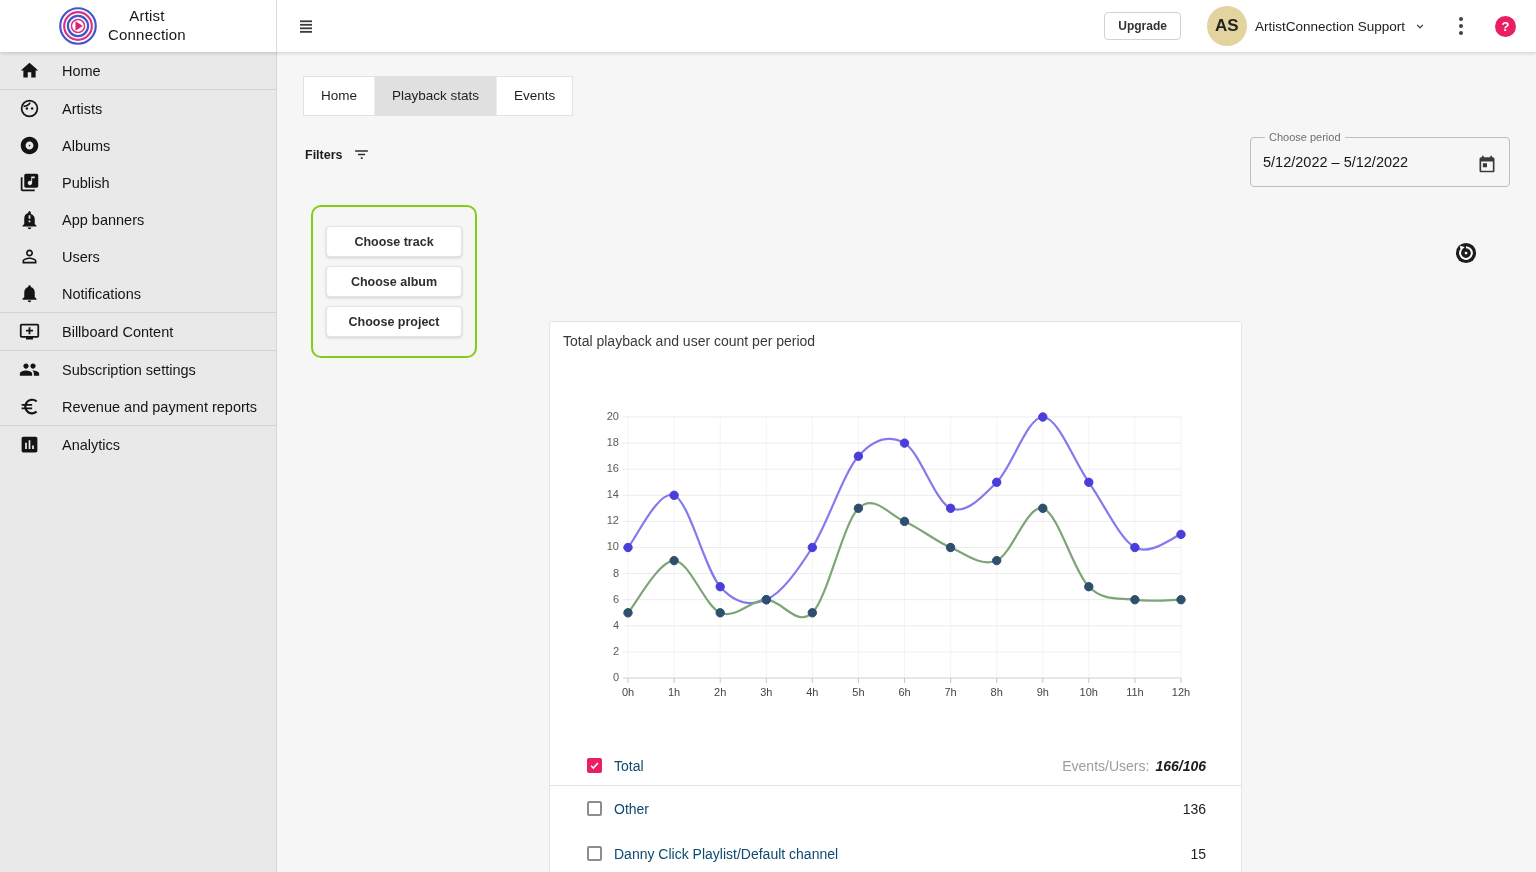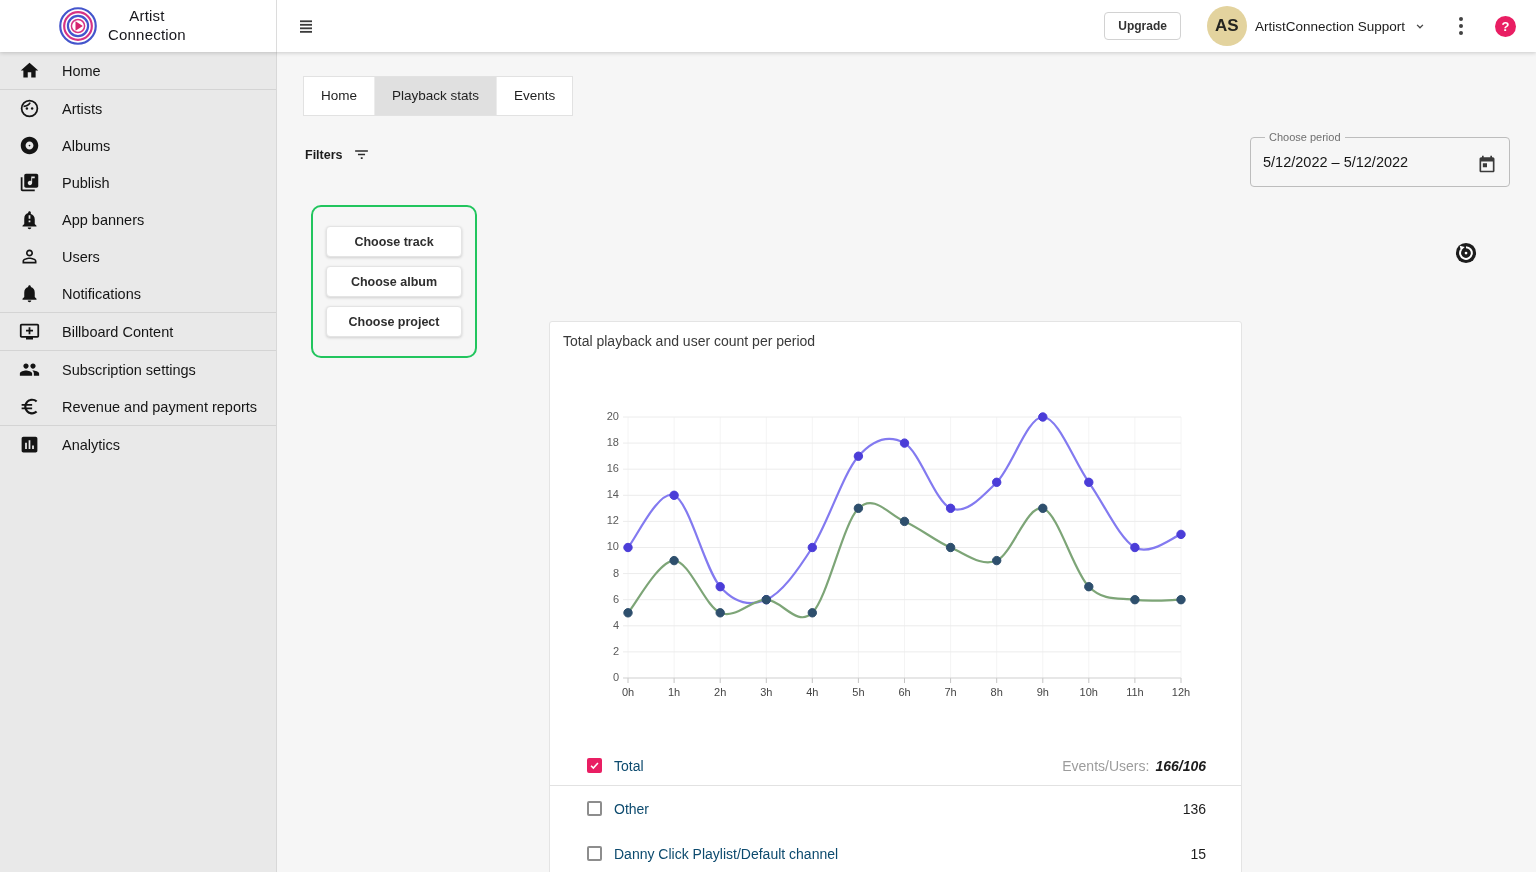--- a/index.html
+++ b/index.html
@@ -52,21 +52,21 @@
   .period { position:absolute; left:1250px; top:131px; width:260px; height:56px;
             border:1px solid #bdbdbd; border-radius:4px; background:transparent; padding:2px 12px 12px; }
   .period legend { font-size:11px; color:#6f6f6f; padding:0 4px; margin-left:2px; }
   .period-row { display:flex; align-items:flex-start; margin-top:9px; }
   .period-value { flex:1; font-size:14.5px; color:#161616; }
   .cal-btn { width:20px; height:20px; color:#3a3a3a; cursor:pointer; background:none; border:none; padding:0; }
 
   .restore-btn { position:absolute; left:1455px; top:242px; width:22px; height:22px; cursor:pointer; }
 
   .filter-box { position:absolute; left:311px; top:205px; width:166px; height:153px;
-                border:2px solid #22c55e; border-radius:10px; display:flex; flex-direction:column;
+                border:2px solid #84cc16; border-radius:10px; display:flex; flex-direction:column;
                 align-items:center; justify-content:center; gap:9px; }
   .choose-btn { width:136px; height:31px; background:#fff; border:1px solid #e4e4e4; border-radius:4px;
                 box-shadow:0 1px 3px rgba(0,0,0,.16); font-family:inherit; font-size:12.5px; font-weight:700;
                 color:#2e2e2e; cursor:pointer; }
 
   
   .card { position:absolute; left:549px; top:321px; width:693px; height:640px; background:#fff;
           border:1px solid #e4e4e4; border-radius:3px; }
   .card-title { position:absolute; left:13px; top:11px; font-size:14px; color:#3a3a3a; }
   .chart-wrap { position:absolute; left:36px; top:71px; width:623px; height:328px; }

